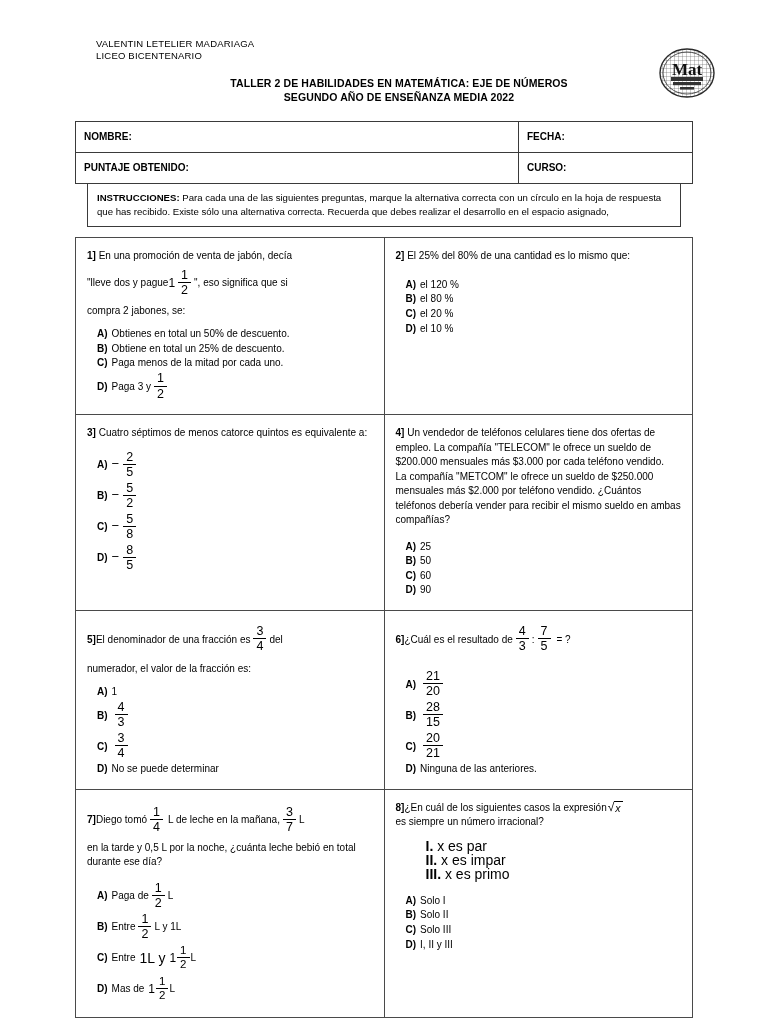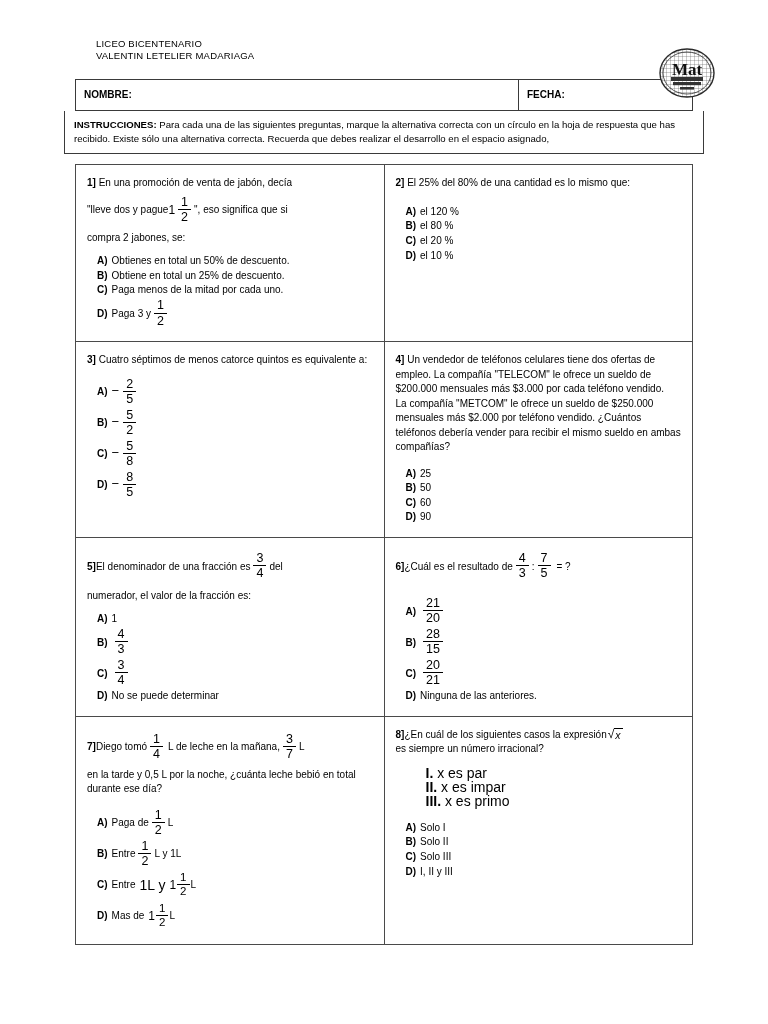--- a/index.html
+++ b/index.html
@@ -64,21 +64,21 @@
   .info-table td {
     border: 1.2px solid #3a3a3a;
     padding: 6px 8px 7px 8px;
     font-size: 10px;
     font-weight: bold;
     vertical-align: middle;
     height: 17px;
   }
   .info-table td.wide { width: 426px; }
   .instr-table {
-    width: 640px;
+    width: 594px;
     margin: 0 auto;
     border-collapse: collapse;
   }
   .instr-table td {
     border: 1.2px solid #3a3a3a;
     border-top: none;
     padding: 7px 9px 8px 9px;
     font-size: 9.6px;
     line-height: 13.4px;
     text-align: left;
@@ -196,22 +196,22 @@
     line-height: 14.5px;
   }
 </style>
 </head>
 <body>
 
 <div class="page">
 
   <div class="header">
     <div class="school-block">
+      <div>VALENTIN LETELIER MADARIAGA</div>
       <div>LICEO BICENTENARIO</div>
-      <div>VALENTIN LETELIER MADARIAGA</div>
     </div>
 
     <div class="logo">
       <svg viewBox="0 0 58 58" width="58" height="58" aria-hidden="true">
         <defs>
           <clipPath id="seal-clip">
               <ellipse cx="29" cy="29" rx="27" ry="24"></ellipse>
             </clipPath>
           <pattern id="grid" width="4" height="4" patternUnits="userSpaceOnUse">
             <path d="M4 0 L0 0 0 4" fill="none" stroke="#555" stroke-width="0.6"></path>
@@ -223,27 +223,35 @@
         </g>
         <ellipse cx="29" cy="29" rx="27" ry="24" fill="none" stroke="#2a2a2a" stroke-width="1.4"></ellipse>
         <ellipse cx="29" cy="29" rx="24" ry="21" fill="none" stroke="#2a2a2a" stroke-width="0.8"></ellipse>
         <text x="29" y="31" font-family="'Liberation Serif', serif" font-size="17" font-weight="bold" text-anchor="middle" fill="#111">Mat</text>
         <rect x="13" y="33" width="32" height="4" fill="#333"></rect>
         <rect x="15" y="38" width="28" height="3.2" fill="#333"></rect>
         <rect x="22" y="43" width="14" height="2.6" fill="#333"></rect>
       </svg>
     </div>
 
+    <div class="title-block">
+      <div class="title-line">TALLER 2 DE HABILIDADES EN MATEMÁTICA: EJE DE NÚMEROS</div>
+      <div class="title-line">SEGUNDO AÑO DE ENSEÑANZA MEDIA 2022</div>
+    </div>
   </div>
 
   <table class="info-table">
     <tbody>
         <tr>
       <td class="wide"><span>NOMBRE:</span></td>
       <td><span>FECHA:</span></td>
+    </tr>
+    <tr>
+      <td class="wide"><span>PUNTAJE OBTENIDO:</span></td>
+      <td><span>CURSO:</span></td>
     </tr>
   </tbody>
     </table>
 
   <table class="instr-table">
     <tbody>
         <tr>
       <td><b>INSTRUCCIONES:</b><span> Para cada una de las siguientes preguntas, marque la alternativa correcta con un círculo en la hoja de respuesta que has recibido. Existe sólo una alternativa correcta. Recuerda que debes realizar el desarrollo en el espacio asignado,</span></td>
     </tr>
   </tbody>

